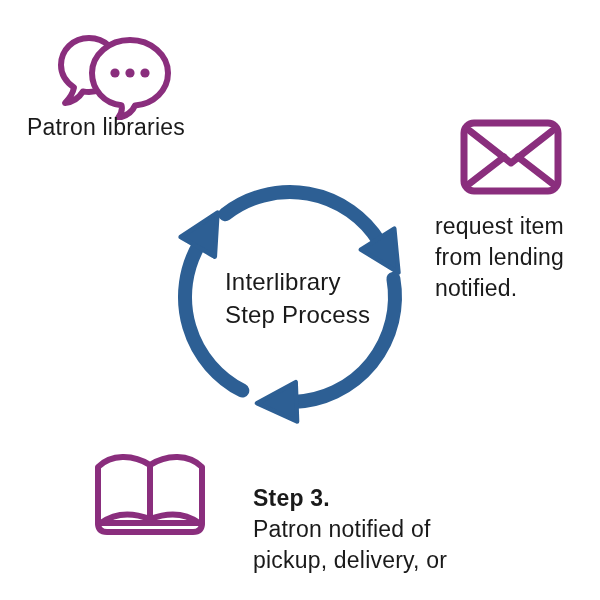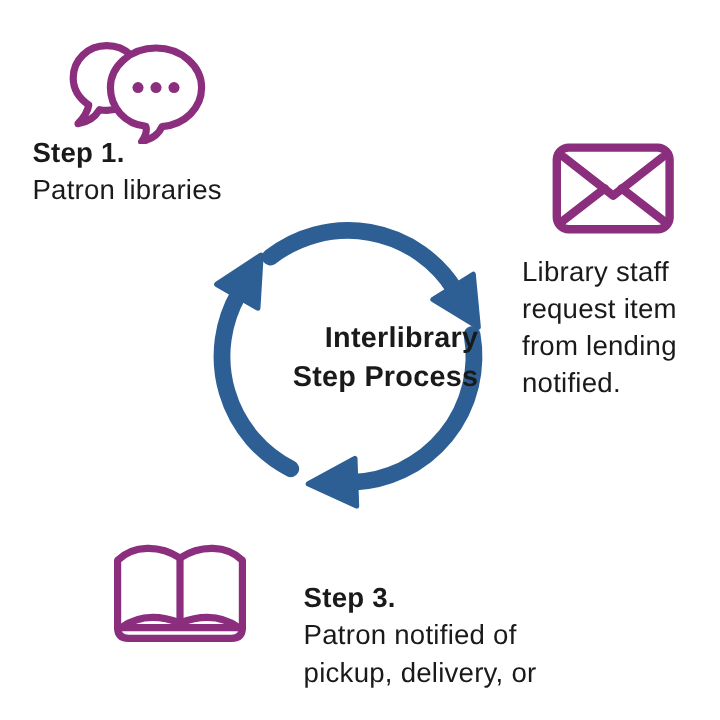--- a/index.html
+++ b/index.html
@@ -20,21 +20,21 @@
   .purple-stroke { stroke:var(--purple); fill:none; }
   .purple-stroke.filled { fill:#fff; }
   .purple-fill { fill:var(--purple); stroke:none; }
   .blue-stroke { stroke:var(--blue); fill:none; }
   .blue-fill { fill:var(--blue); }
   .step { font-size:23px; line-height:31px; letter-spacing:0.2px; }
   .step-label { font-weight:700; }
   .step1 { left:27px; top:112px; }
   .step2 { left:435px; top:211px; }
   .step3 { left:253px; top:451px;margin-top:32px; }
-  .center-title { left:244px; top:265px; font-size:24px; line-height:33px; font-weight:700; letter-spacing:0.2px;text-align:right; }
+  .center-title { left:225px; top:265px; font-size:24px; line-height:33px; font-weight:400; letter-spacing:0.2px; }
   .icon-bubbles { left:55px; top:25px; }
   .icon-envelope { left:460px; top:119px; }
   .icon-book { left:89px; top:451px; }
   .cycle { left:0; top:0; }
 </style>
 </head>
 <body>
 
 <div class="canvas">
 
@@ -70,26 +70,24 @@
     <path class="purple-stroke" stroke-width="6" stroke-linecap="round" d="M 12 72 C 27 61 45 62 61 68"></path>
     <path class="purple-stroke" stroke-width="6" stroke-linecap="round" d="M 110 72 C 95 61 77 62 61 68"></path>
   </svg>
 
   <div class="abs center-title">
     <div>Interlibrary</div>
     <div>Step Process</div>
   </div>
 
   <div class="abs step step1">
-    <div class="step-label">Step 1.</div>
     <div class="step-line">Patron libraries</div>
   </div>
 
   <div class="abs step step2">
-    <div class="step-line">Library staff</div>
     <div class="step-line">request item</div>
     <div class="step-line">from lending</div>
     <div class="step-line">notified.</div>
   </div>
 
   <div class="abs step step3">
     <div class="step-label">Step 3.</div>
     <div class="step-line">Patron notified of</div>
     <div class="step-line">pickup, delivery, or</div>
   </div>

